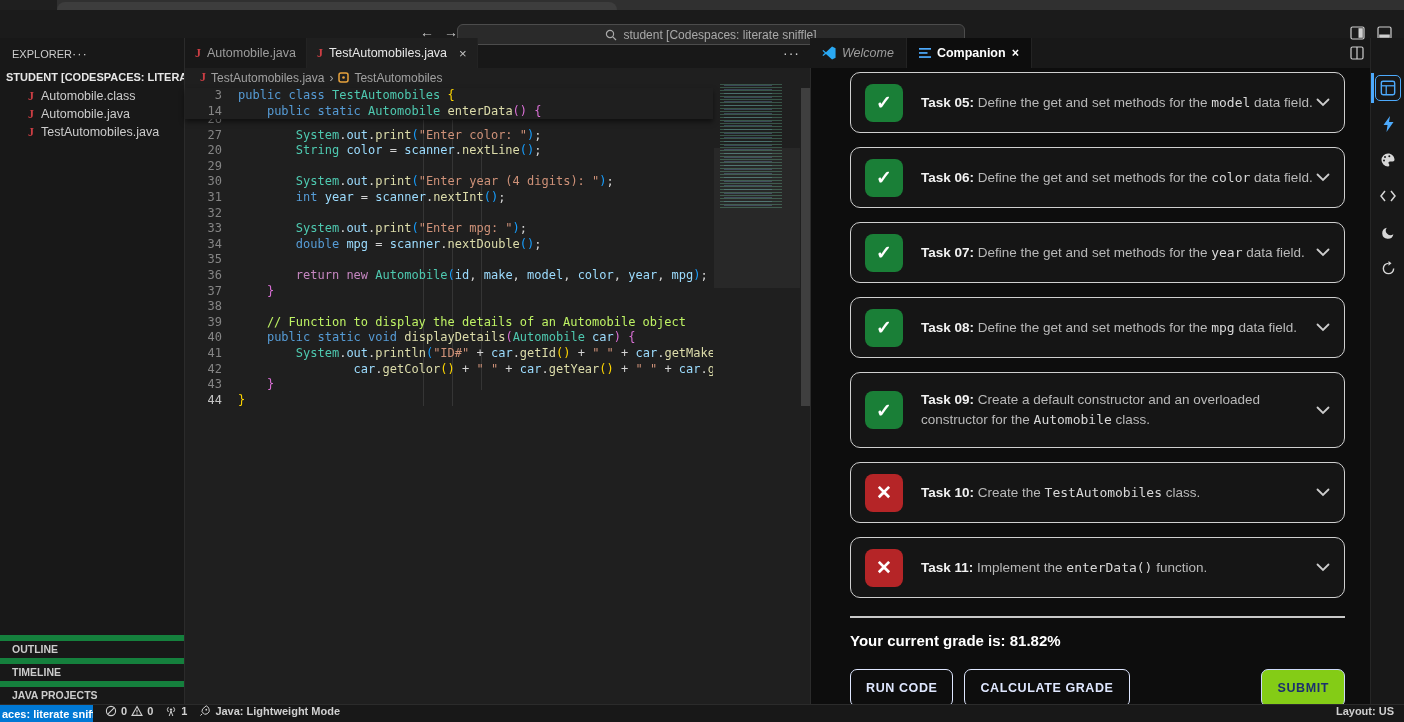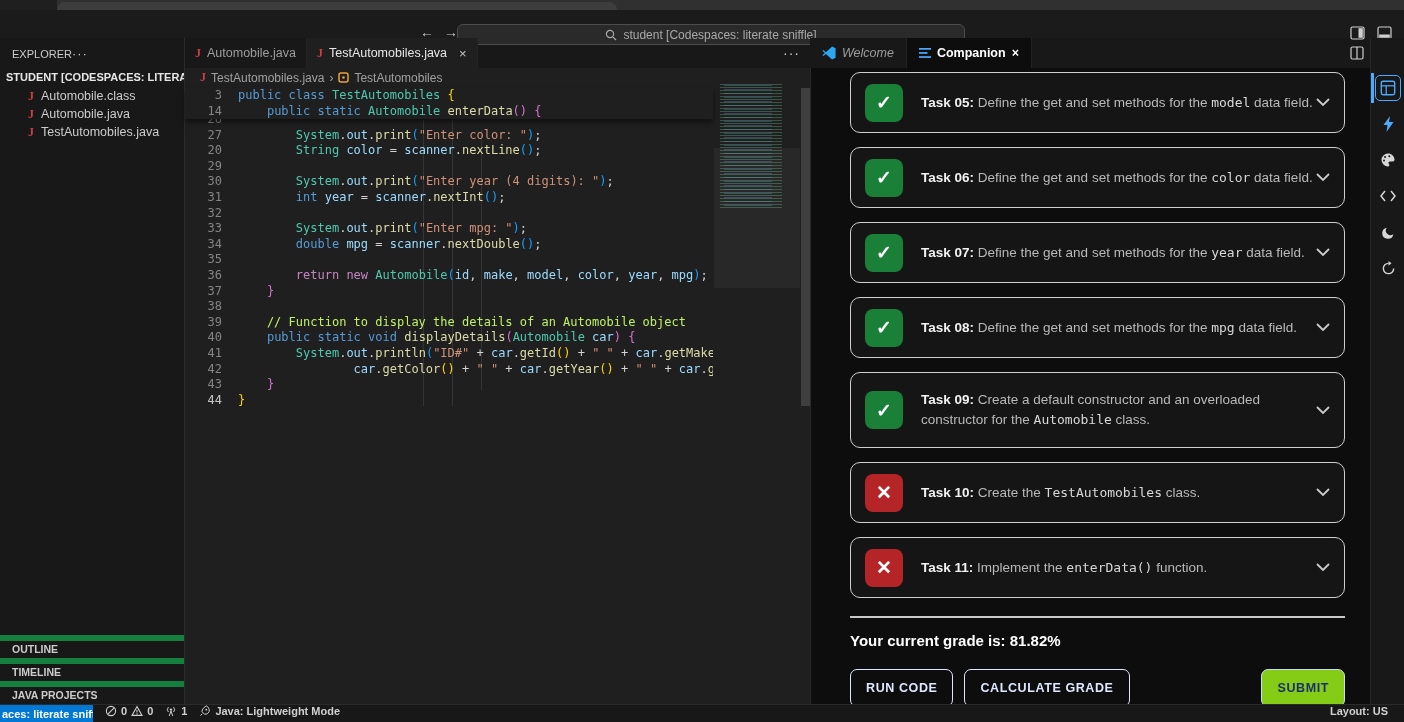--- a/index.html
+++ b/index.html
@@ -90,21 +90,21 @@
   .act-item{position:relative;width:34px;height:36px;display:flex;align-items:center;justify-content:center;cursor:pointer;}
   .act-item.active::before{content:"";position:absolute;left:0;top:3px;width:2.5px;height:30px;background:#4daafc;}
   .act-box{width:26px;height:26px;border:1.5px solid #4daafc;border-radius:5px;display:flex;align-items:center;justify-content:center;box-sizing:border-box;}
 
   
   .status-bar{position:absolute;left:0;bottom:0;width:1404px;height:18px;background:#181818;border-top:1px solid #2b2b2b;
               box-sizing:border-box;display:flex;align-items:flex-start;font-size:11px;color:#d0d0d0;font-weight:bold;}
   .remote{flex:none;width:93px;height:100%;background:#0078d4;color:#ffffff;display:flex;align-items:center;
           padding-left:2px;box-sizing:border-box;overflow:hidden;white-space:nowrap;cursor:pointer;}
   .sb-item{display:flex;align-items:center;gap:4px;margin-left:12px;cursor:pointer;white-space:nowrap;}
-  .sb-right{margin-left:auto;margin-right:16px;color:#cfcfcf;cursor:pointer;white-space:nowrap;}
+  .sb-right{margin-left:auto;margin-right:10px;color:#cfcfcf;cursor:pointer;white-space:nowrap;}
 </style>
 </head>
 <body>
 
 <div id="app">
 
   <div class="browser-strip">
     <div class="browser-tab"></div>
     <div class="browser-notch"></div>
   </div>

